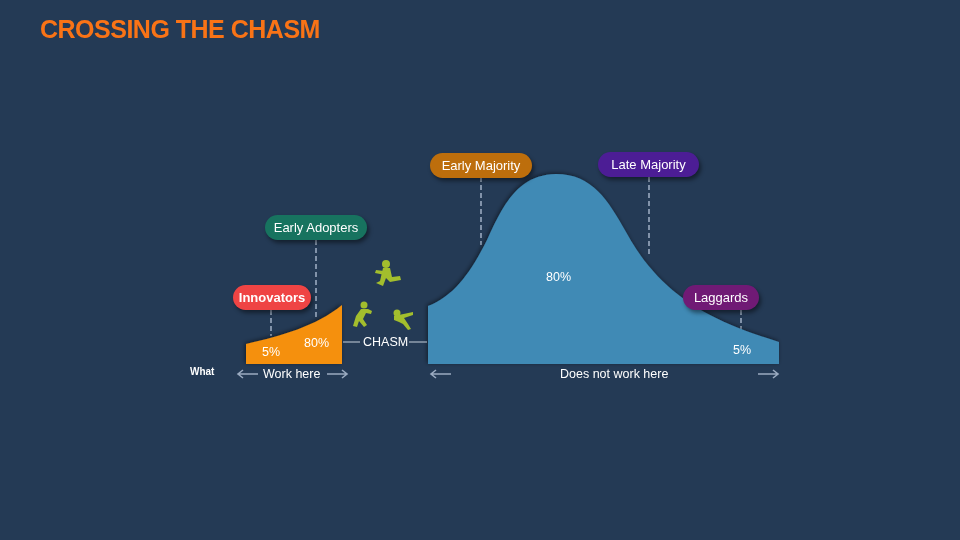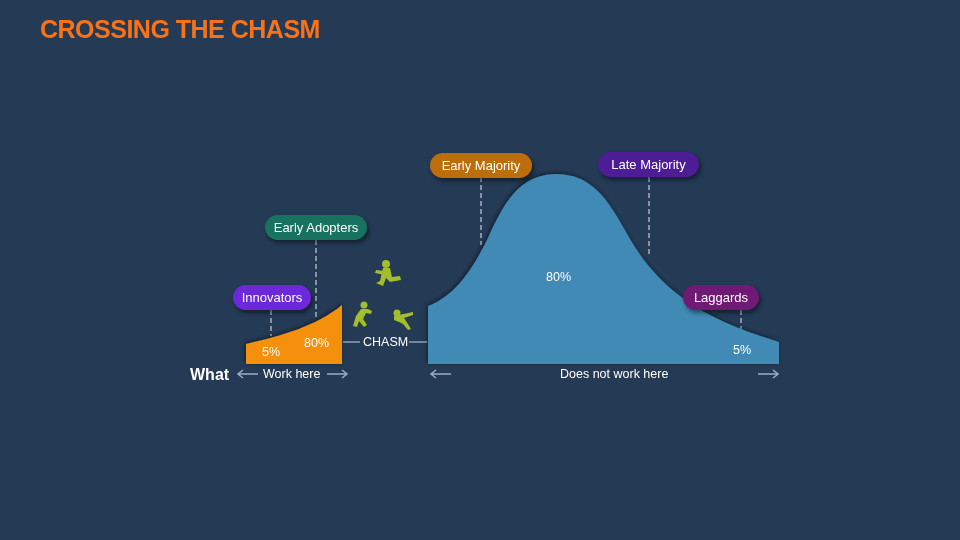--- a/index.html
+++ b/index.html
@@ -16,21 +16,21 @@
   }
   svg.diagram { position: absolute; left: 0; top: 0; }
   .pill {
     position: absolute; height: 25px; border-radius: 14px;
     color: #ffffff; font-size: 13px;
     display: flex; align-items: center; justify-content: center;
     box-shadow: 2px 3px 4px rgba(0,0,0,0.45);
     white-space: nowrap;
   }
   .lbl { position: absolute; color: #ffffff; font-size: 12.5px; white-space: nowrap; }
-  .what { font-weight: bold; font-size: 16px; }
+  .what { font-weight: bold; font-size: 10px; }
 </style>
 </head>
 <body>
 
 <div class="title">CROSSING THE CHASM</div>
 
 <svg class="diagram" width="960" height="540" viewBox="0 0 960 540">
   <defs>
     <filter id="sh" x="-10%" y="-10%" width="130%" height="130%">
       <feDropShadow dx="-1" dy="-1" stdDeviation="2" flood-color="#000" flood-opacity="0.5"></feDropShadow>
@@ -75,21 +75,21 @@
     <path d="M327,374 L347,374 M342,370 L347,374 L342,378"></path>
   </g>
   <g stroke="#9aaac0" stroke-width="1.6" fill="none">
     <path d="M431,374 L451,374 M436,370 L431,374 L436,378"></path>
   </g>
   <g stroke="#9aaac0" stroke-width="1.6" fill="none">
     <path d="M758,374 L778,374 M773,370 L778,374 L773,378"></path>
   </g>
 </svg>
 
-<div class="pill" style="left:233px; top:285px; width:78px; background:#6d28d9;">Innovators</div>
+<div class="pill" style="left:233px; top:285px; width:78px; background:#ef4444;font-weight:bold;">Innovators</div>
 <div class="pill" style="left:265px; top:215px; width:102px; background:#17735f;">Early Adopters</div>
 <div class="pill" style="left:430px; top:153px; width:102px; background:#bd6e0c;">Early Majority</div>
 <div class="pill" style="left:598px; top:152px; width:101px; background:#4c1d95;">Late Majority</div>
 <div class="pill" style="left:683px; top:285px; width:76px; background:#701a75;">Laggards</div>
 
 <div class="lbl" style="left:262px; top:345px;">5%</div>
 <div class="lbl" style="left:304px; top:336px;">80%</div>
 <div class="lbl" style="left:546px; top:270px;">80%</div>
 <div class="lbl" style="left:733px; top:343px;">5%</div>
 <div class="lbl" style="left:363px; top:335px;">CHASM</div>

